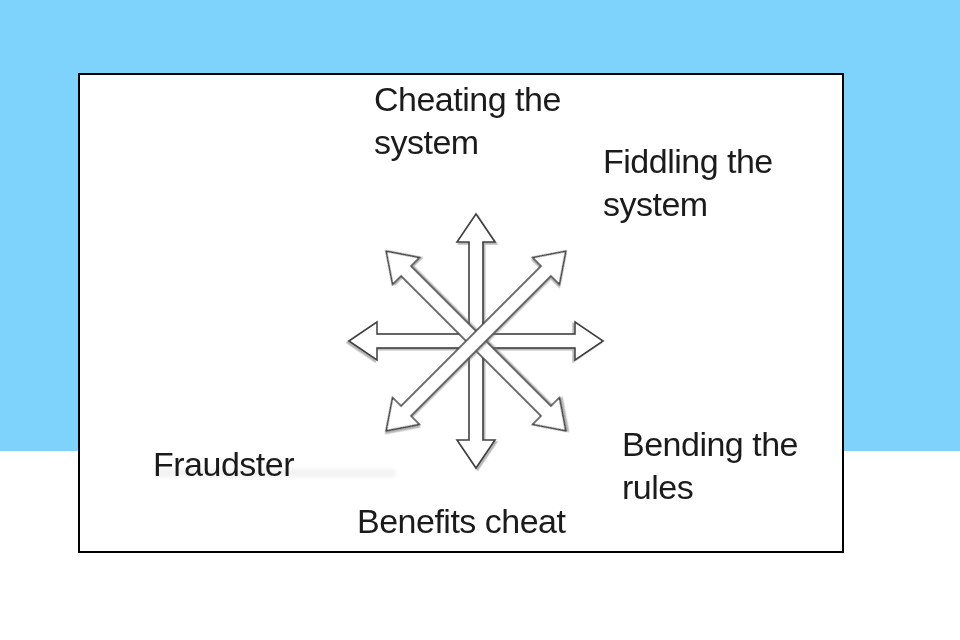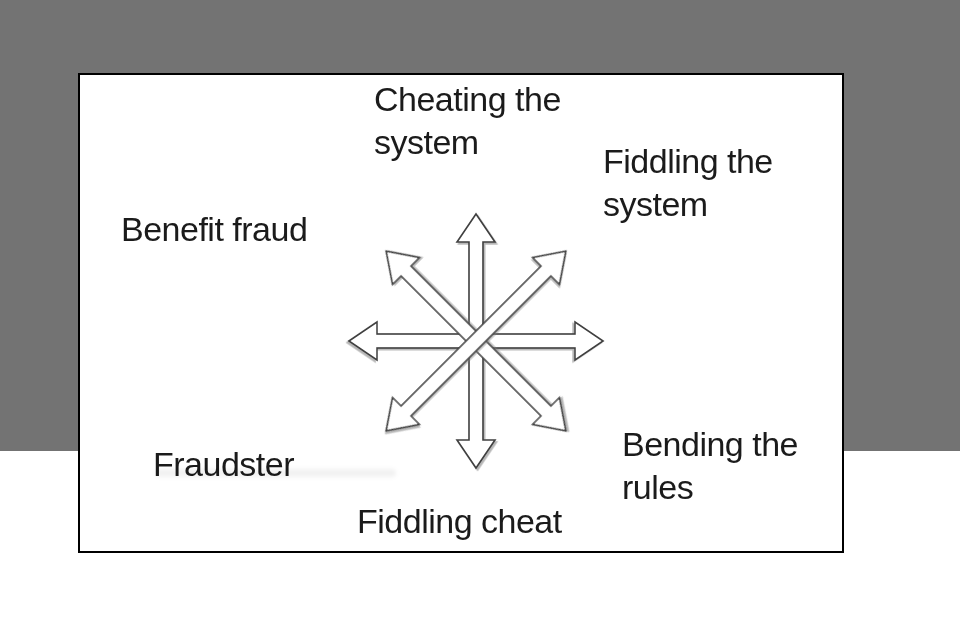--- a/index.html
+++ b/index.html
@@ -8,21 +8,21 @@
     background: #ffffff;
     width: 960px;
     height: 640px;
     overflow: hidden;
     font-family: "Liberation Sans", "DejaVu Sans", sans-serif;
   }
   .canvas {
     position: relative;
     width: 960px;
     height: 451px;
-    background: #737373;
+    background: #7dd3fc;
   }
   .frame {
     position: absolute;
     left: 78px;
     top: 73px;
     width: 766px;
     height: 480px;
     border: 2px solid #000000;
     box-sizing: border-box;
     background: #ffffff;
@@ -87,24 +87,23 @@
       <polygon filter="url(#ds)" transform="rotate(45)" points="-7,-99 -19,-99 0,-127 19,-99 7,-99 7,99 19,99 0,127 -19,99 -7,99"></polygon>
     </g>
   </svg>
 
   <div class="label label-cheating">Cheating the
 system</div>
 
   <div class="label label-fiddling">Fiddling the
 system</div>
 
-  <div class="label label-benefit">Benefit fraud</div>
 
   <div class="label label-bending">Bending the
 rules</div>
 
   <div class="label label-fraudster">Fraudster</div>
 
   <div class="ghost-smudge"></div>
 
-  <div class="label label-benefits">Fiddling cheat</div>
+  <div class="label label-benefits">Benefits cheat</div>
 
 </div>
 
 </body></html>

